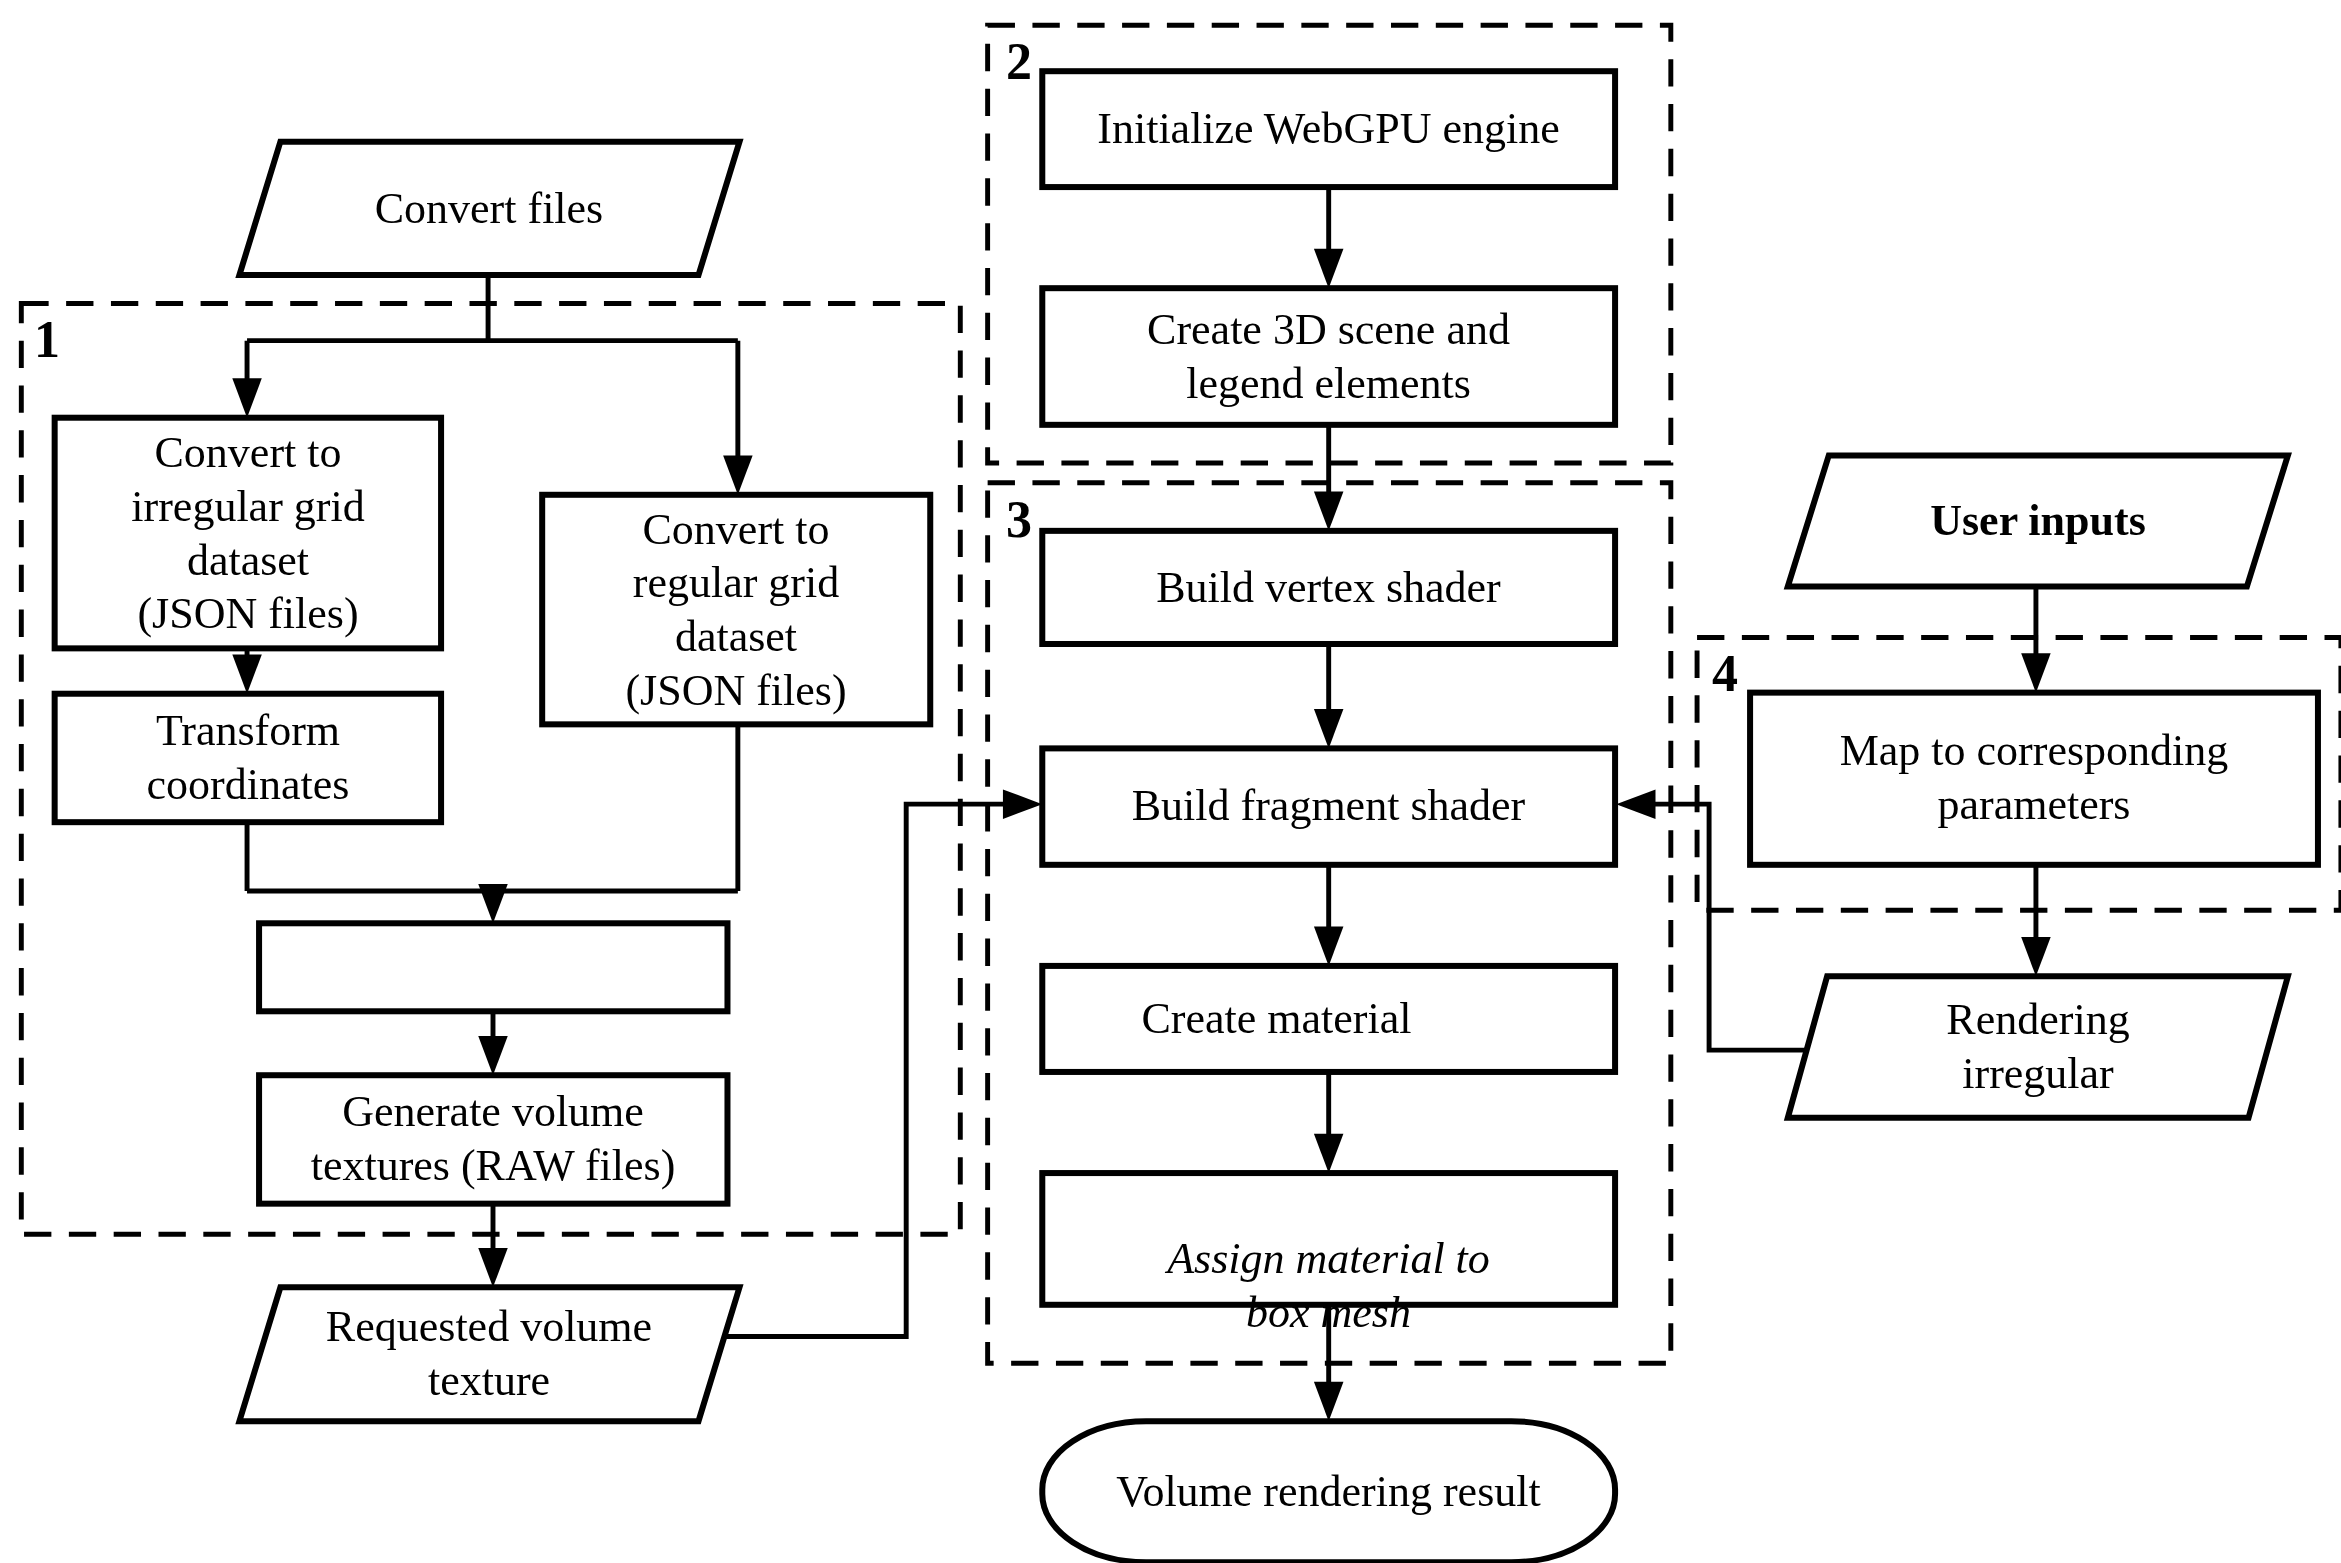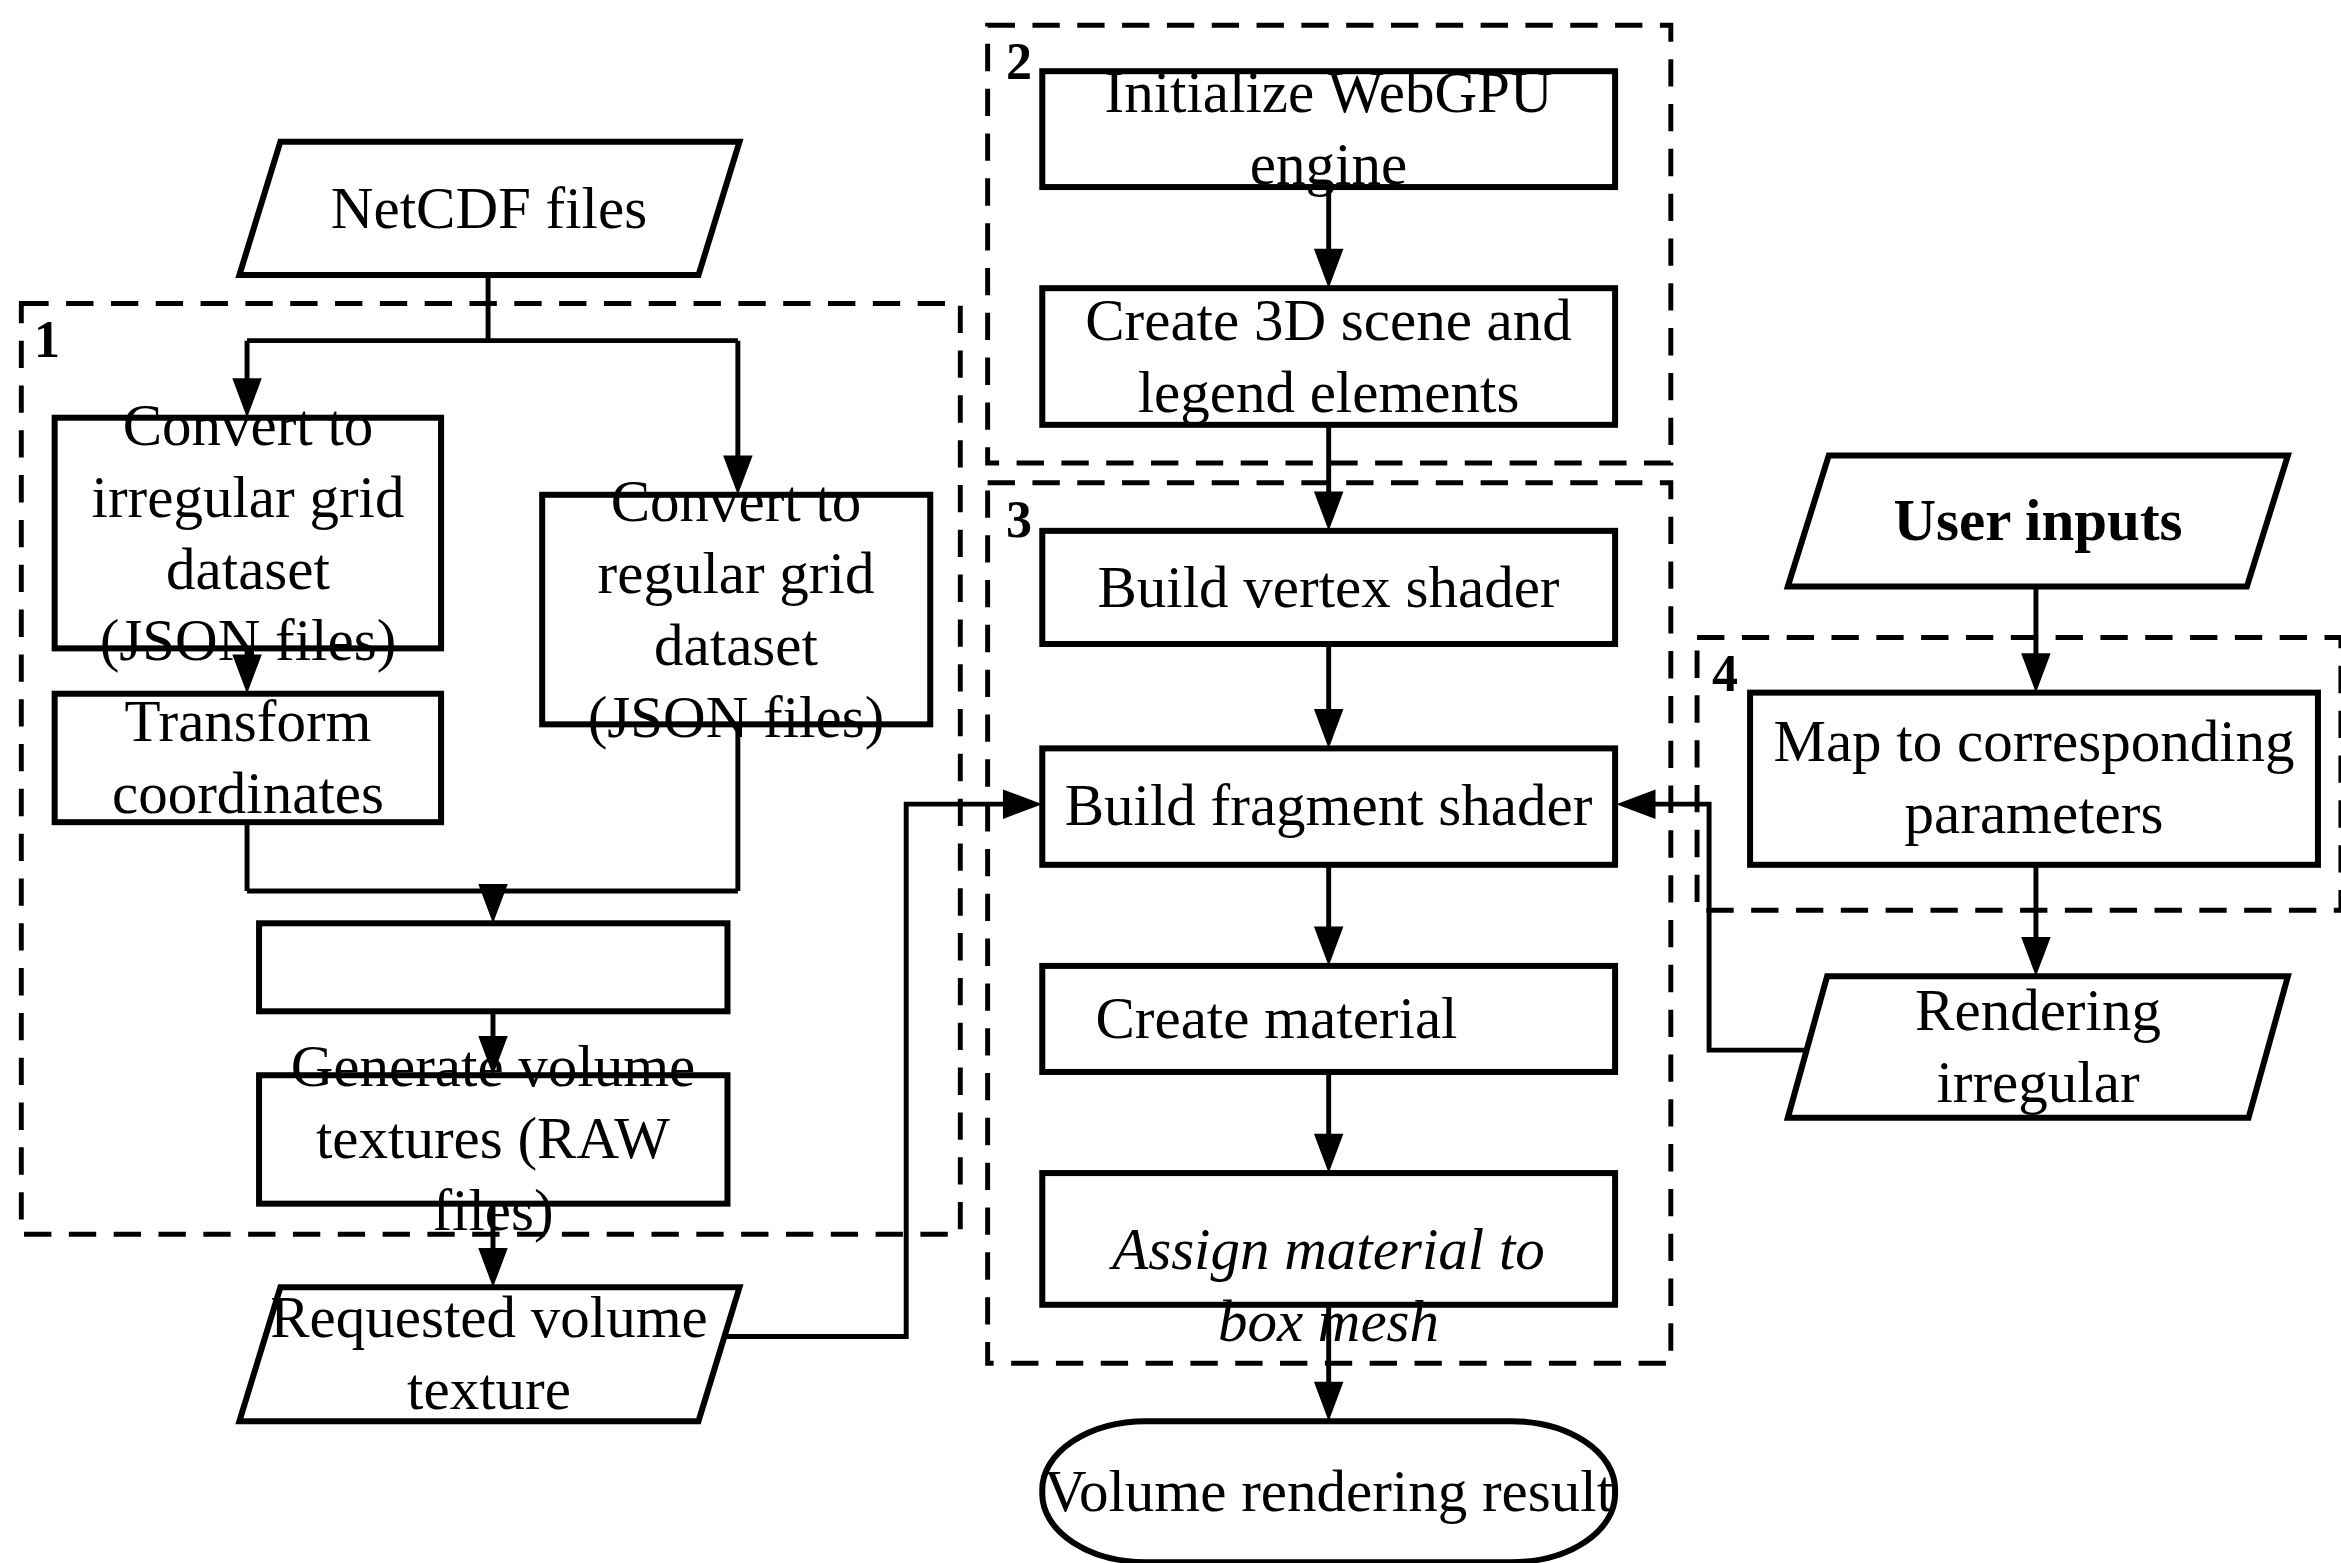--- a/index.html
+++ b/index.html
@@ -13,21 +13,21 @@
     overflow: hidden;
   }
   #wires { position: absolute; left: 0; top: 0; width: 2342px; height: 1564px; }
   .node-label {
     position: absolute;
     display: flex;
     align-items: center;
     justify-content: center;
     text-align: center;
     white-space: pre-line;
-    font-size: 59px;
+    font-size: 44px;
     line-height: 1.22;
     color: #000000;
     pointer-events: none;
   }
   .group-num {
     position: absolute;
     font-size: 52px;
     font-weight: bold;
     line-height: 1;
     color: #000000;
@@ -103,21 +103,21 @@
       <rect x="3202" y="1267" width="1039" height="315"></rect>
       <polygon points="3343,1786 4186,1786 4114,2045 3271,2045"></polygon>
     </g>
   </svg>
 
   <div class="group-num" style="left:34px;   top:314px;">1</div>
   <div class="group-num" style="left:1006px; top:36px;">2</div>
   <div class="group-num" style="left:1006px; top:494px;">3</div>
   <div class="group-num" style="left:1712px; top:648px;">4</div>
 
-  <div class="node-label" style="left:239px;  top:142px;  width:500px;  height:133px;">NetCDF files</div>
+  <div class="node-label" style="left:239px;  top:142px;  width:500px;  height:133px;">Convert files</div>
   <div class="node-label" style="left:55px;  top:418px;  width:386px;  height:231px;">Convert to
 irregular grid
 dataset
 (JSON files)</div>
   <div class="node-label" style="left:542px;  top:495px;  width:388px;  height:230px;">Convert to
 regular grid
 dataset
 (JSON files)</div>
   <div class="node-label" style="left:55px;  top:694px; width:386px;  height:128px;">Transform
 coordinates</div>

